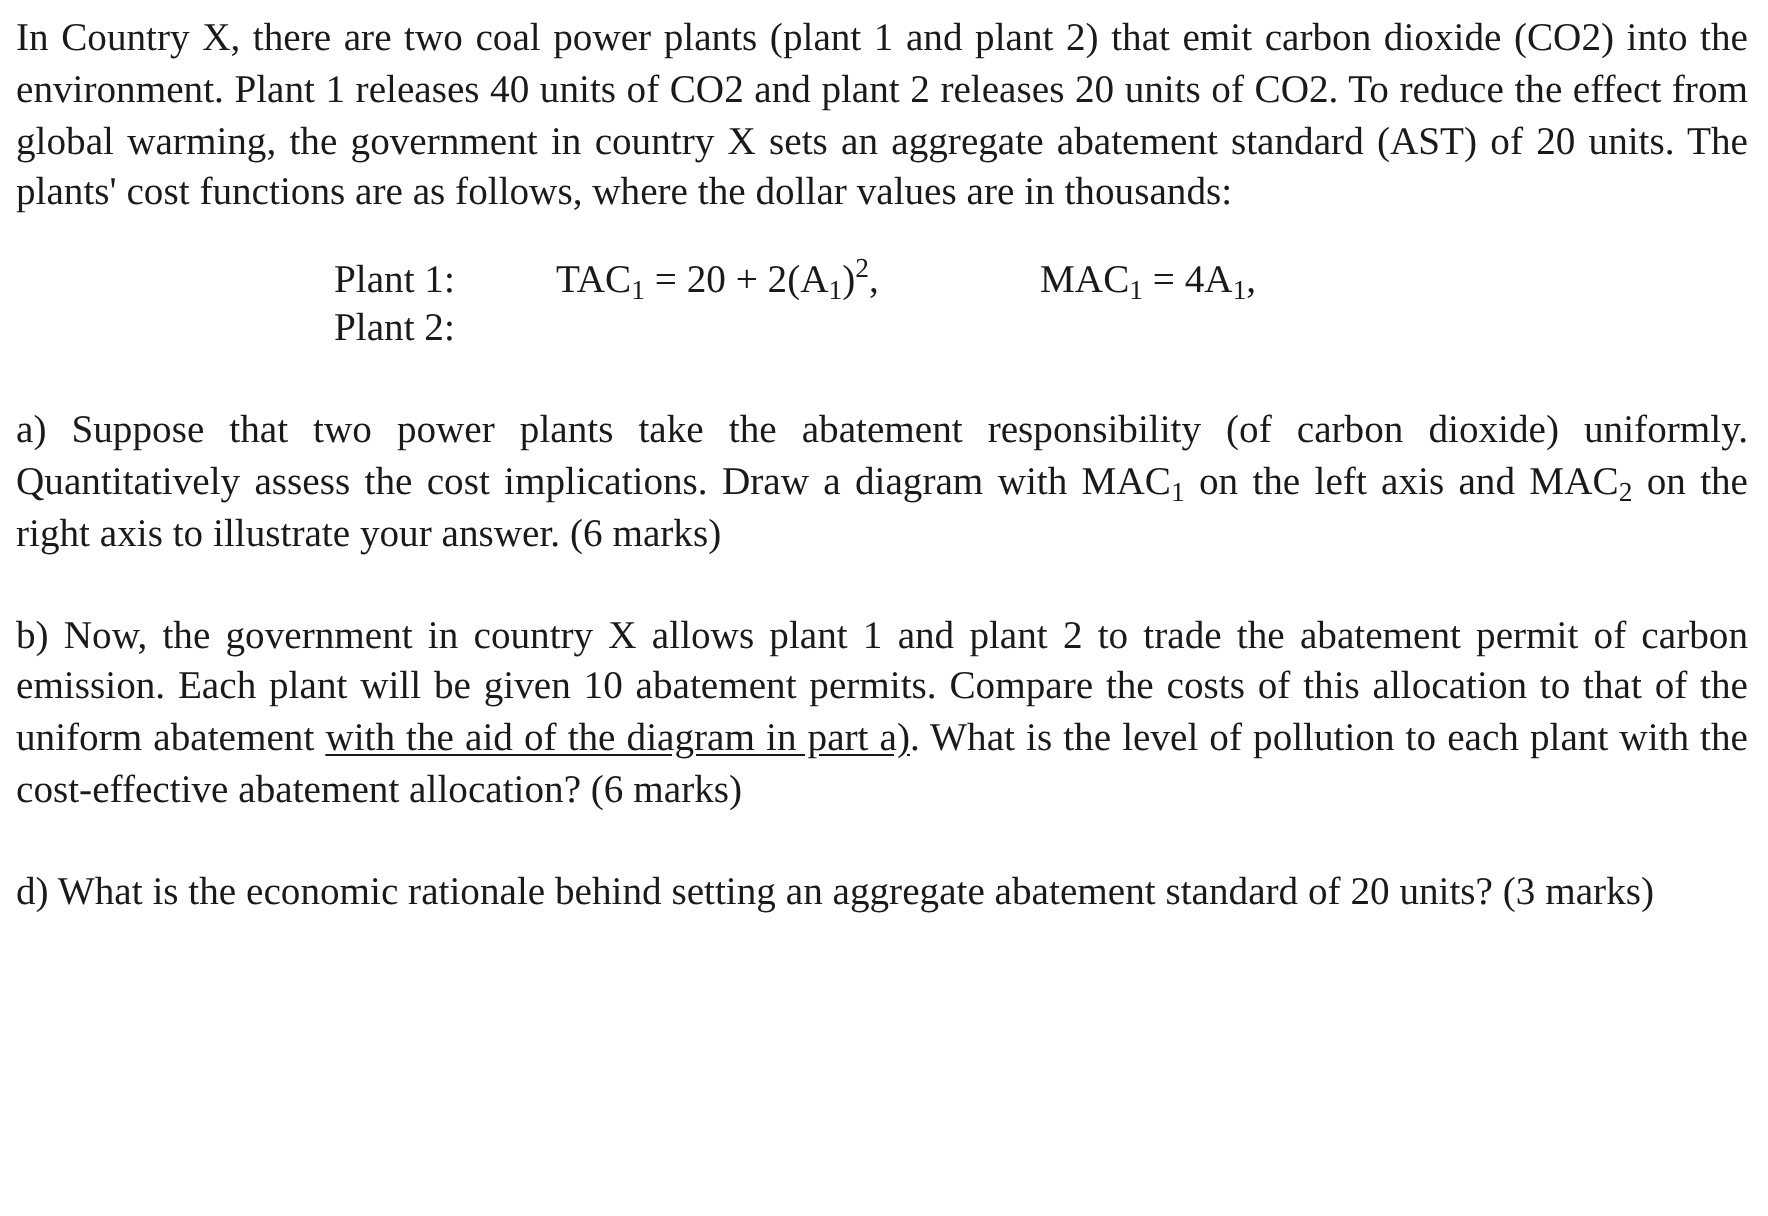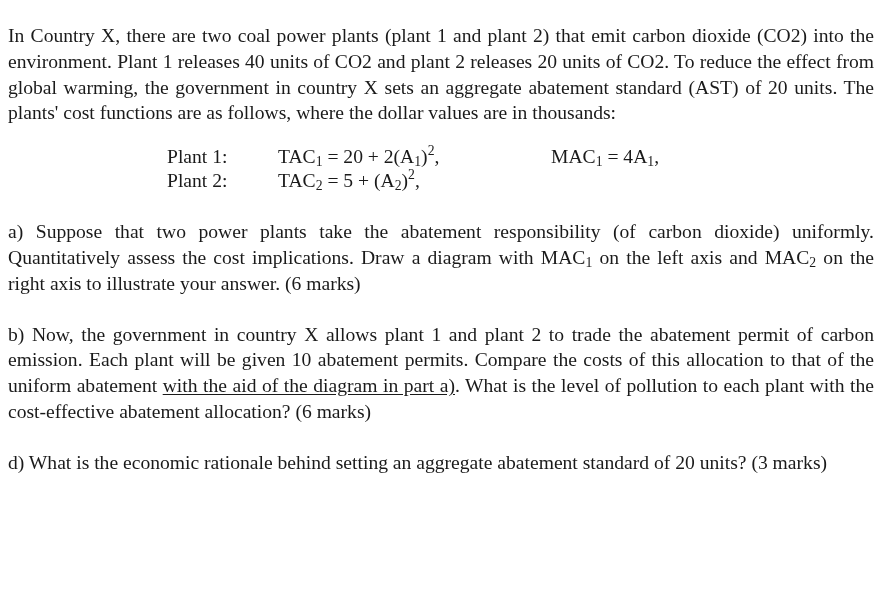--- a/index.html
+++ b/index.html
@@ -11,21 +11,21 @@
       width: 884px;
       height: 608px;
       overflow: hidden;
       font-family: "Liberation Serif", "DejaVu Serif", serif;
       color: #1a1a1a;
       font-size: 19.6px;
       line-height: 25.8px;
     }
     .page {
       position: relative;
-      padding: 23px 10px 0 8px;
+      padding: 7px 10px 0 8px;
       width: 866px;
     }
     .para {
       text-align: justify;
       margin: 0;
     }
     .para.last-left { text-align-last: left; }
     .intro { margin-bottom: 18px; }
     .formulas {
       position: relative;
@@ -36,21 +36,21 @@
       position: absolute;
       left: 0;
       width: 100%;
       height: 26px;
       white-space: nowrap;
     }
     .frow.r1 { top: 0; }
     .frow.r2 { top: 24px; }
     .flabel { position: absolute; left: 159px; }
     .ftac { position: absolute; left: 270px; }
-    .fmac { position: absolute; left: 543px; }
+    .fmac { position: absolute; left: 512px; }
     sub { font-size: 0.7em; vertical-align: -0.25em; line-height: 0; }
     sup { font-size: 0.7em; vertical-align: 0.55em; line-height: 0; }
     .qa { margin-bottom: 25px; }
     .qb { margin-bottom: 25px; }
     .qc { margin-bottom: 25px; }
     .underline { text-decoration: underline; text-underline-offset: 2px; }
   </style>
 </head>
 <body>
 
@@ -59,21 +59,20 @@
   <p class="para last-left intro">In Country X, there are two coal power plants (plant 1 and plant 2) that emit carbon dioxide (CO2) into the environment. Plant 1 releases 40 units of CO2 and plant 2 releases 20 units of CO2. To reduce the effect from global warming, the government in country X sets an aggregate abatement standard (AST) of 20 units. The plants' cost functions are as follows, where the dollar values are in thousands:</p>
 
   <div class="formulas">
     <div class="frow r1">
       <span class="flabel">Plant 1:</span>
       <span class="ftac"><span>TAC</span><sub>1</sub><span> = 20 + 2(A</span><sub>1</sub><span>)</span><sup>2</sup><span>,</span></span>
       <span class="fmac"><span>MAC</span><sub>1</sub><span> = 4A</span><sub>1</sub><span>,</span></span>
     </div>
     <div class="frow r2">
       <span class="flabel">Plant 2:</span>
-      <span class="ftac"><span>TAC</span><sub>2</sub><span> = 5 + (A</span><sub>2</sub><span>)</span><sup>2</sup><span>,</span></span>
     </div>
   </div>
 
   <p class="para last-left qa"><span>a) Suppose that two power plants take the abatement responsibility (of carbon dioxide) uniformly.  Quantitatively assess the cost implications. Draw a diagram with MAC</span><sub>1</sub><span> on the left axis and MAC</span><sub>2</sub><span> on the right axis to illustrate your answer. (6 marks)</span></p>
 
   <p class="para last-left qb"><span>b) Now, the government in country X allows plant 1 and plant 2 to trade the abatement permit of carbon emission. Each plant will be given 10 abatement permits. Compare the costs of this allocation to that of the uniform abatement </span><span class="underline">with the aid of the diagram in part a)</span><span>. What is the level of pollution to each plant with the cost-effective abatement allocation?  (6 marks)</span></p>
 
 
   <p class="para last-left qd">d) What is the economic rationale behind setting an aggregate abatement standard of 20 units? (3 marks)</p>
 

